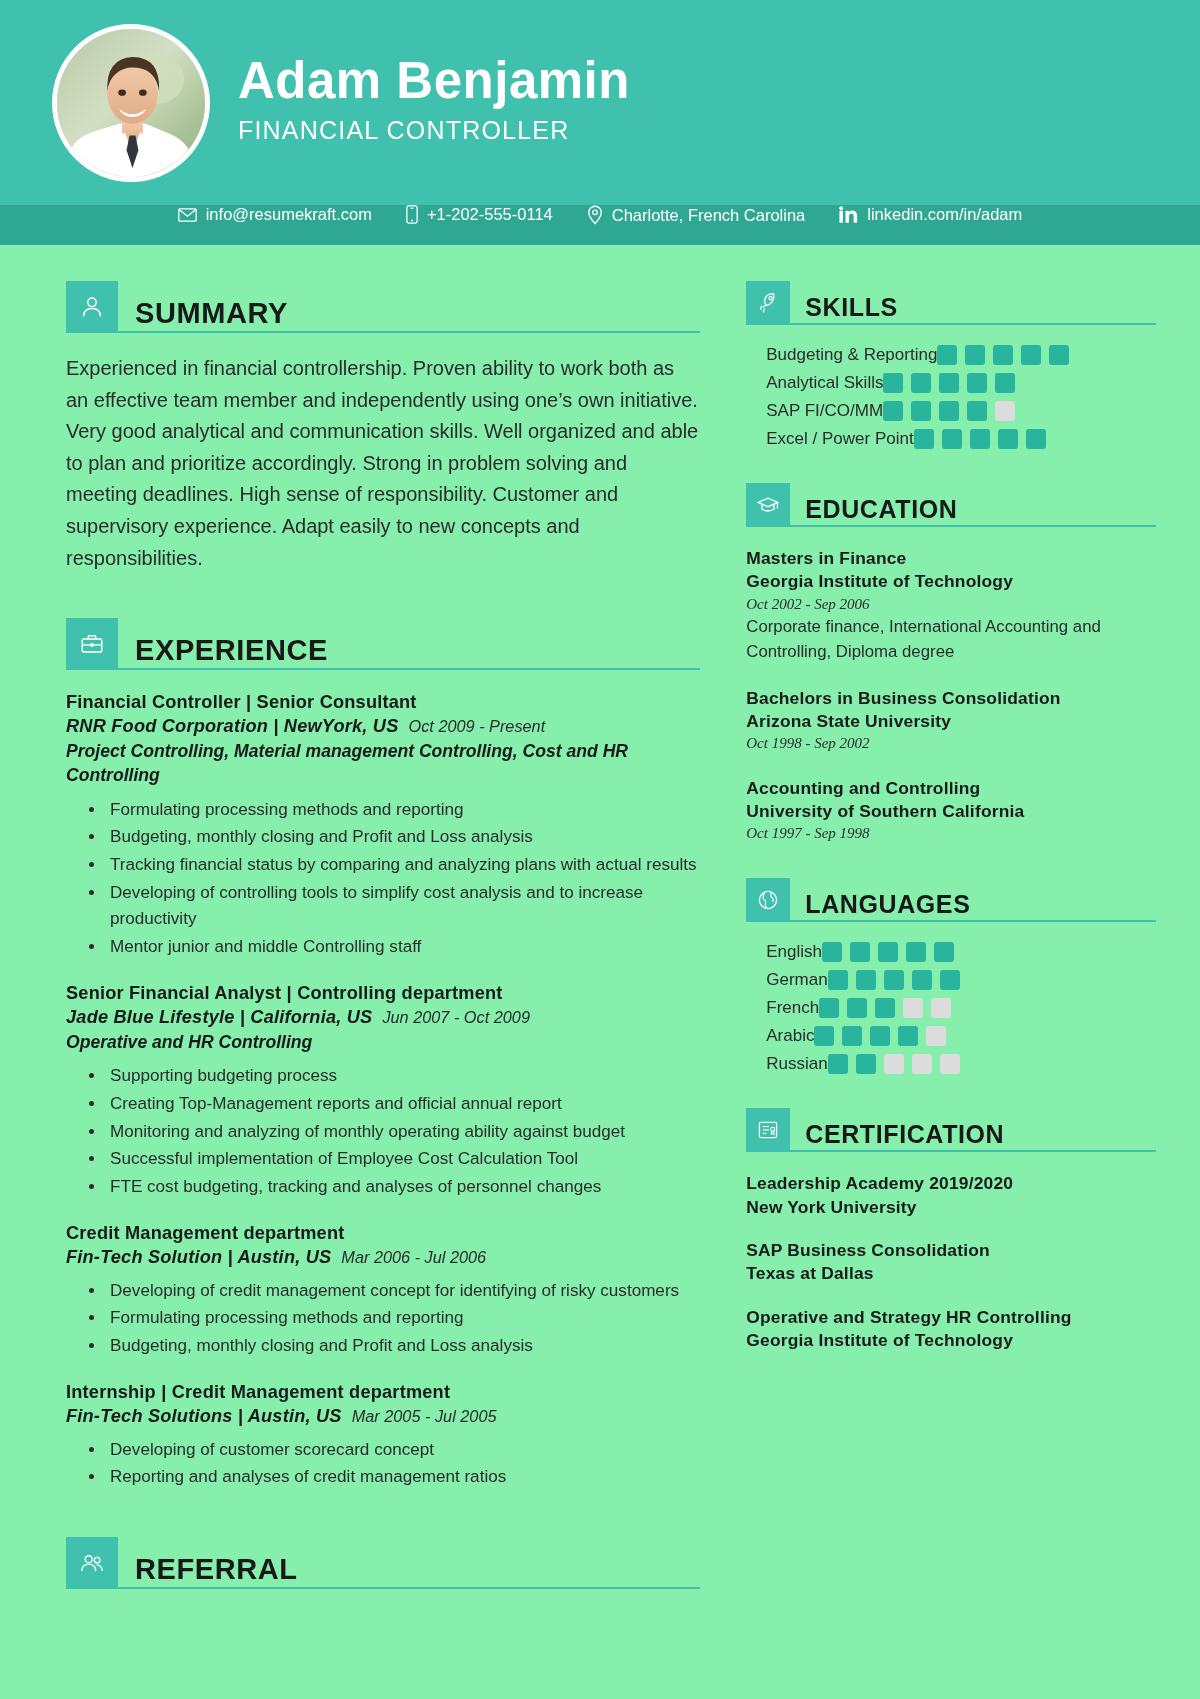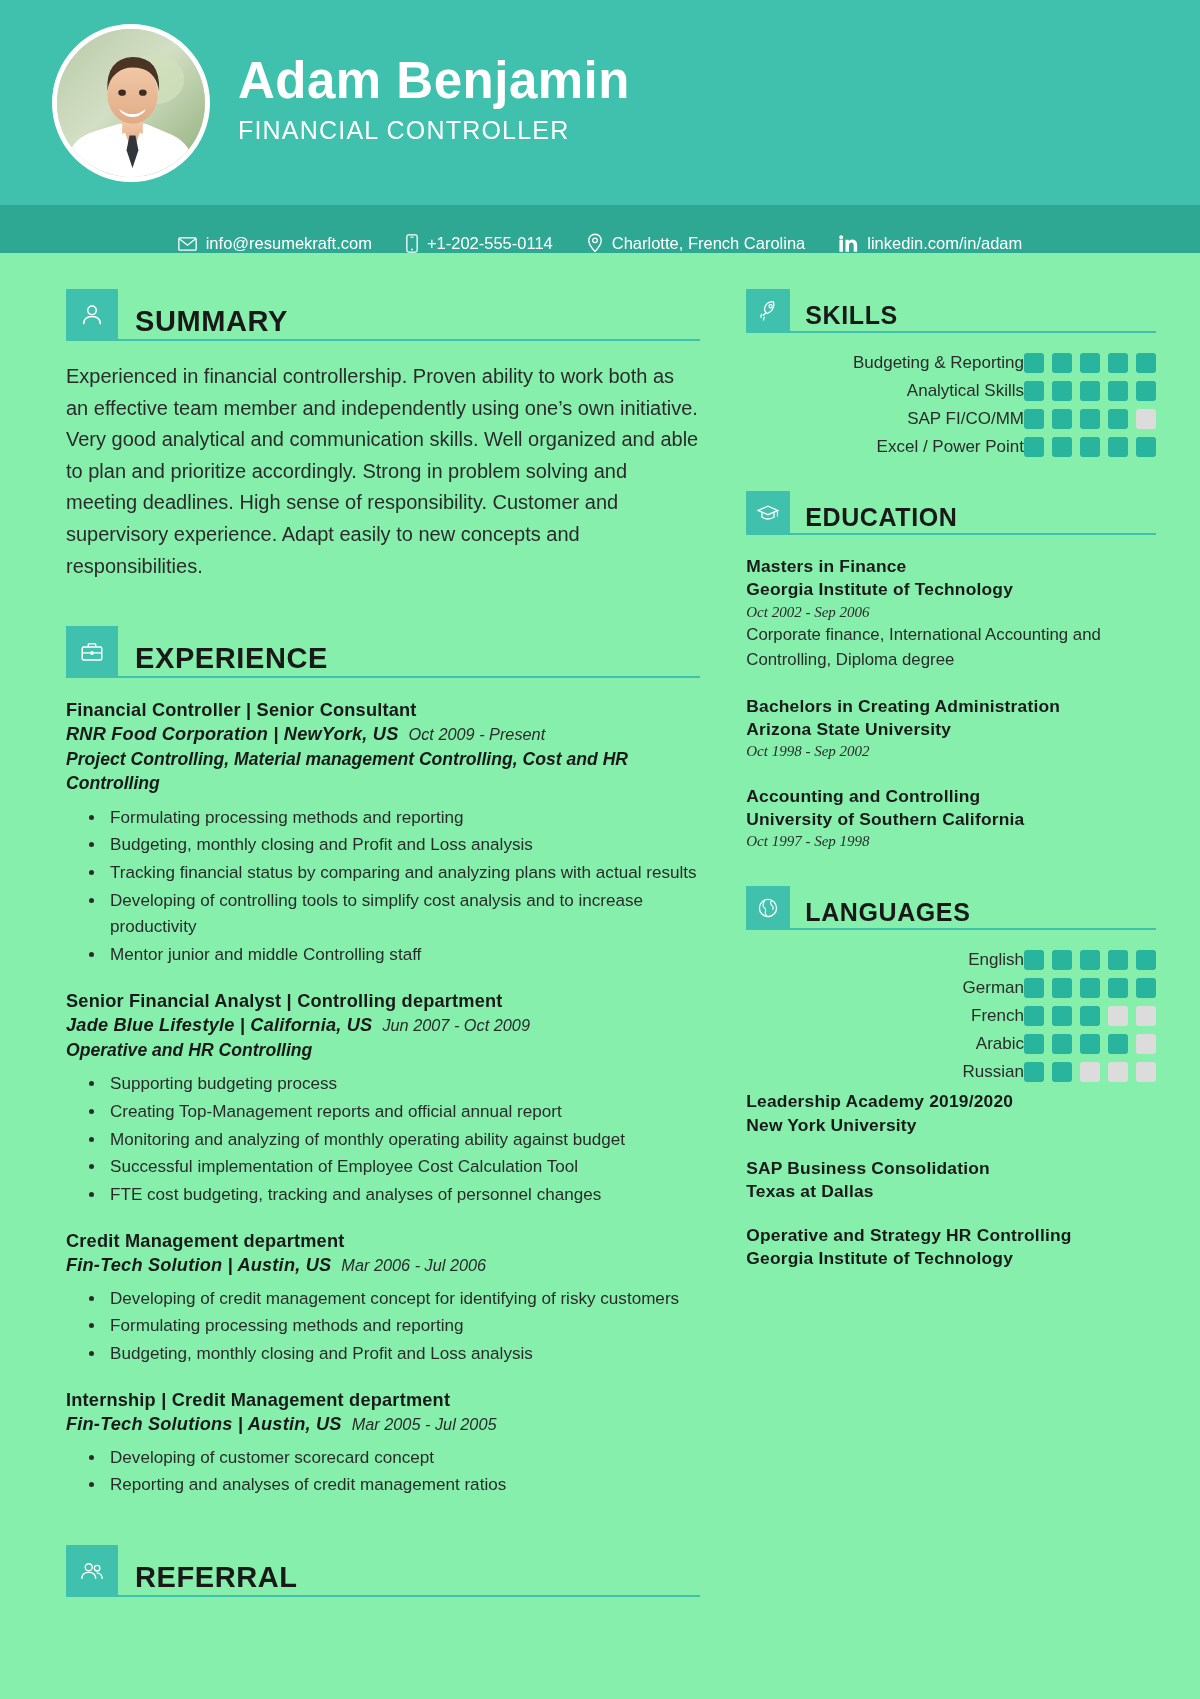--- a/index.html
+++ b/index.html
@@ -49,23 +49,23 @@
     color: #ffffff;
     font-size: 25px;
     letter-spacing: 1.2px;
     margin-top: 8px;
     font-weight: normal;
   }
 
   
   .contactbar {
     background: #2fa893;
-    height: 48px;
-    display: flex;
-    align-items: flex-end;
+    height: 40px;
+    display: flex;
+    align-items: flex-start;
     justify-content: center;
     gap: 34px;
     padding: 0 30px;
   }
   .contact-item {
     display: flex;
     align-items: center;
     gap: 9px;
     color: #ffffff;
     font-size: 16.5px;
@@ -178,21 +178,21 @@
     line-height: 1.56;
     color: #2b2b2b;
     margin-bottom: 1px;
     padding-left: 4px;
   }
 
   
   .rating-row {
     display: flex;
     align-items: center;
-    justify-content: flex-end;
+    justify-content: flex-start;
     margin-bottom: 8px;
     margin-left: 20px;
   }
   .rating-label {
     font-size: 17px;
     color: #2b2b2b;
   }
   .dots { display: flex; gap: 8px; flex: 0 0 auto; }
   .dot {
     width: 20px;
@@ -485,21 +485,21 @@
         </div>
       </div>
       <div id="education-list">
           <div class="edu-item">
             <div class="edu-degree">Masters in Finance</div>
             <div class="edu-school">Georgia Institute of Technology</div>
             <div class="edu-dates">Oct 2002 - Sep 2006</div>
             <div class="edu-desc">Corporate finance, International Accounting and Controlling, Diploma degree</div>
           </div>
           <div class="edu-item">
-            <div class="edu-degree">Bachelors in Creating Administration</div>
+            <div class="edu-degree">Bachelors in Business Consolidation</div>
             <div class="edu-school">Arizona State University</div>
             <div class="edu-dates">Oct 1998 - Sep 2002</div>
           </div>
           <div class="edu-item">
             <div class="edu-degree">Accounting and Controlling</div>
             <div class="edu-school">University of Southern California</div>
             <div class="edu-dates">Oct 1997 - Sep 1998</div>
           </div>
         </div>
 
@@ -561,20 +561,35 @@
             <div class="dots">
               <span class="dot on"></span>
               <span class="dot on"></span>
               <span class="dot"></span>
               <span class="dot"></span>
               <span class="dot"></span>
             </div>
           </div>
         </div>
 
+      <div class="sec-head small block-gap-top">
+        <div class="sec-icon">
+          <svg width="24" height="24" viewBox="0 0 28 28">
+            <rect x="4" y="5" width="20" height="18" rx="1.6" fill="none" stroke="#ffffff" stroke-width="1.5"></rect>
+            <line x1="8" y1="10" x2="15" y2="10" stroke="#ffffff" stroke-width="1.3"></line>
+            <line x1="8" y1="14" x2="15" y2="14" stroke="#ffffff" stroke-width="1.3"></line>
+            <line x1="8" y1="18" x2="12" y2="18" stroke="#ffffff" stroke-width="1.3"></line>
+            <circle cx="19.5" cy="13" r="2.3" fill="none" stroke="#ffffff" stroke-width="1.2"></circle>
+            <path d="M18 15 L18 19 L19.5 18 L21 19 L21 15" fill="none" stroke="#ffffff" stroke-width="1.2"></path>
+          </svg>
+        </div>
+        <div class="sec-title-wrap">
+          <div class="sec-title">CERTIFICATION</div>
+        </div>
+      </div>
       <div id="certification-list">
           <div class="cert-item">
             <div class="cert-name">Leadership Academy 2019/2020</div>
             <div class="cert-name">New York University</div>
           </div>
           <div class="cert-item">
             <div class="cert-name">SAP Business Consolidation</div>
             <div class="cert-name">Texas at Dallas</div>
           </div>
           <div class="cert-item">

